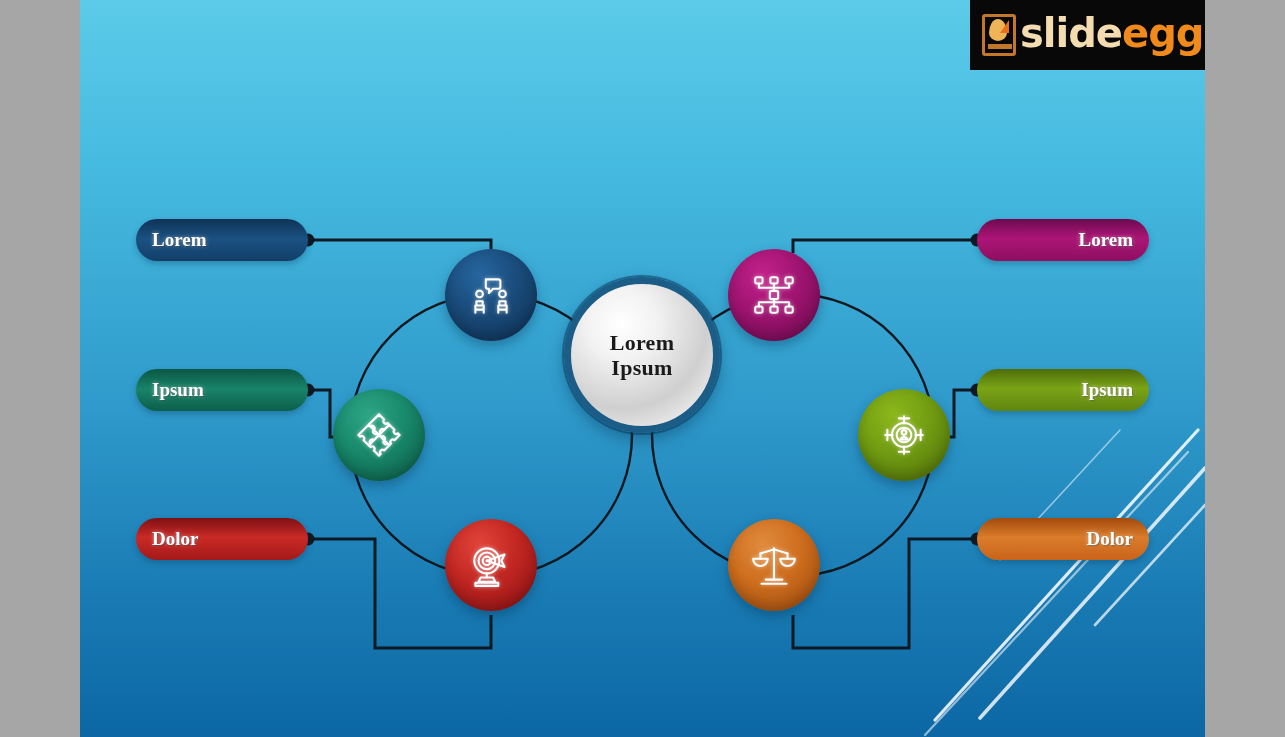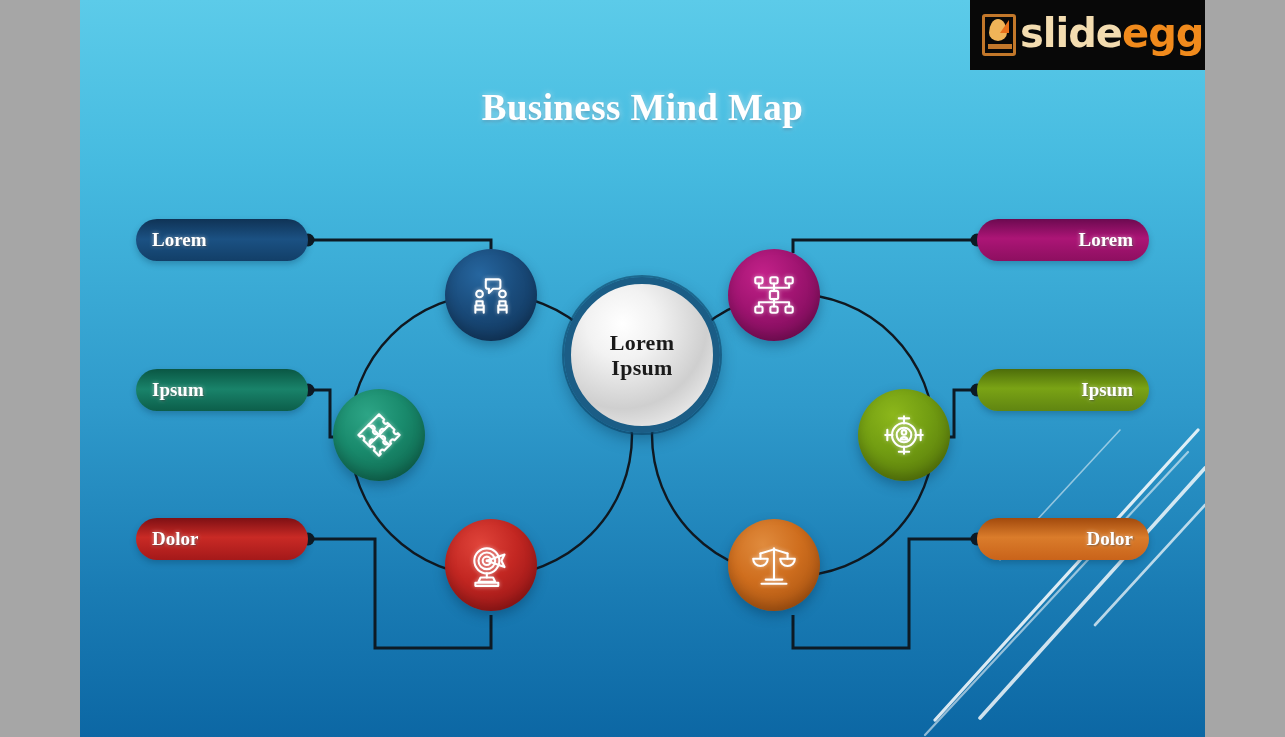--- a/index.html
+++ b/index.html
@@ -167,21 +167,20 @@
       <g fill="#0d1a24">
         <circle cx="228" cy="240" r="6.5"></circle>
         <circle cx="228" cy="390" r="6.5"></circle>
         <circle cx="228" cy="539" r="6.5"></circle>
         <circle cx="897" cy="240" r="6.5"></circle>
         <circle cx="897" cy="390" r="6.5"></circle>
         <circle cx="897" cy="539" r="6.5"></circle>
       </g>
     </svg>
 
-    <div id="title">Business Mind Map</div>
 
     <div class="pill left" style="left:56px; top:219px; background:linear-gradient(180deg,#0f3356 0%,#1b5183 48%,#123f68 100%);">
       <span>Lorem</span>
     </div>
     <div class="pill left" style="left:56px; top:369px; background:linear-gradient(180deg,#0a5744 0%,#19836a 48%,#0c5e4a 100%);">
       <span>Ipsum</span>
     </div>
     <div class="pill left" style="left:56px; top:518px; background:linear-gradient(180deg,#7e1014 0%,#c92a25 46%,#a4191a 100%);">
       <span>Dolor</span>
     </div>

